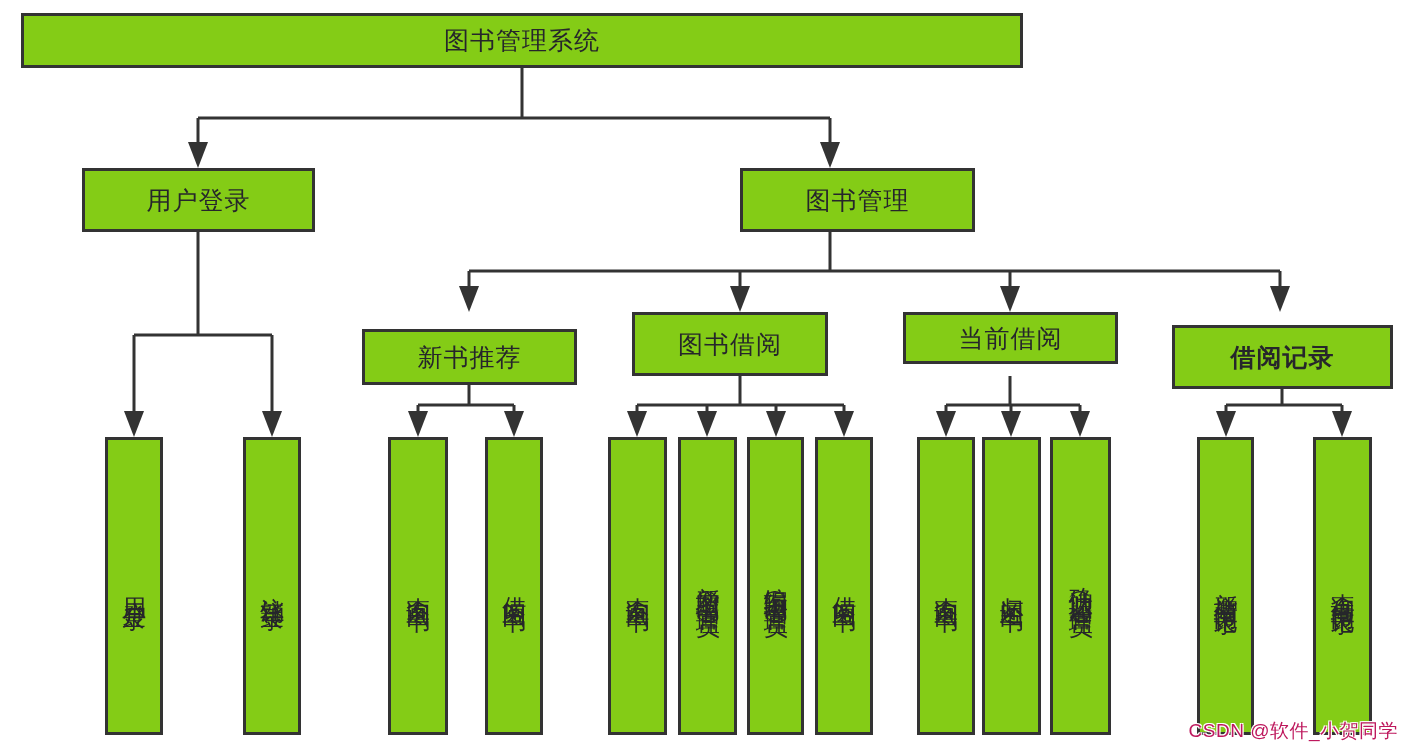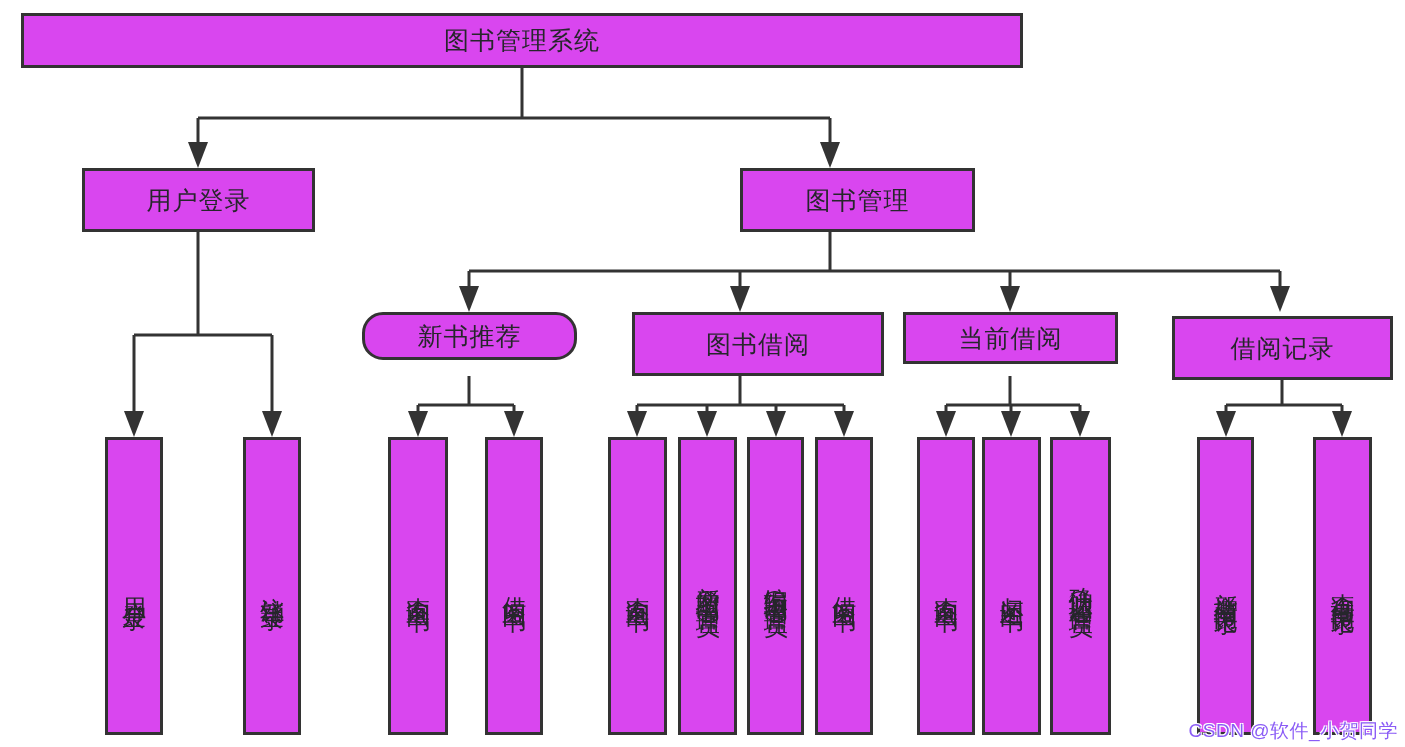--- a/index.html
+++ b/index.html
@@ -23,42 +23,42 @@
     fill: none;
   }
   .wires polygon {
     fill: #333333;
     stroke: none;
   }
   .box {
     position: absolute;
     box-sizing: border-box;
     border: 3px solid #333333;
-    background: #d946ef;
+    background: #84cc16;
     display: flex;
     align-items: center;
     justify-content: center;
     font-size: 25px;
     letter-spacing: 1px;
     color: #26262b;
     text-align: left;
     z-index: 2;
   }
   .vbox {
     writing-mode: vertical-rl;
     font-size: 24px;
     letter-spacing: 4px;
     line-height: 1.1;
   }
   .watermark {
     position: absolute;
     right: 7px;
     bottom: 3px;
     font-size: 19px;
-    color: #8b5cf6;
+    color: #be185d;
     letter-spacing: 0.5px;
     z-index: 10;
     text-shadow: 1px 1px 0 #ffffff, -1px -1px 0 #ffffff, 1px -1px 0 #ffffff, -1px 1px 0 #ffffff;
     white-space: nowrap;
     margin-top: 8px;
   }
 </style>
 </head>
 <body>
 
@@ -131,24 +131,24 @@
       <line x1="1342" y1="405" x2="1342" y2="415"></line>
         <polygon points="1332,411 1352,411 1342,437"></polygon>
     </g>
   </svg>
 
   <div class="box" style="left:21px; top:13px; width:1002px; height:55px;">图书管理系统</div>
 
   <div class="box" style="left:82px; top:168px; width:233px; height:64px;">用户登录</div>
   <div class="box" style="left:712px; top:168px; width:235px; height:64px;margin-left:28px;">图书管理</div>
 
-  <div class="box" style="left:362px; top:312px; width:215px; height:48px;border-radius:21px;">新书推荐</div>
-  <div class="box" style="left:632px; top:312px; width:252px; height:64px;">图书借阅</div>
+  <div class="box" style="left:362px; top:329px; width:215px; height:56px;">新书推荐</div>
+  <div class="box" style="left:632px; top:312px; width:196px; height:64px;">图书借阅</div>
   <div class="box" style="left:903px; top:312px; width:215px; height:52px;">当前借阅</div>
-  <div class="box" style="left:1172px; top:316px; width:221px; height:64px;">借阅记录</div>
+  <div class="box" style="left:1172px; top:325px; width:221px; height:64px;font-weight:bold;">借阅记录</div>
 
   <div class="box vbox" style="left:105px; top:437px; width:58px; height:298px;">用户登录</div>
   <div class="box vbox" style="left:243px; top:437px; width:58px; height:298px;">注销登录</div>
 
   <div class="box vbox" style="left:388px; top:437px; width:60px; height:298px;">查询图书</div>
   <div class="box vbox" style="left:485px; top:437px; width:58px; height:298px;">借阅图书</div>
 
   <div class="box vbox" style="left:608px; top:437px; width:59px; height:298px;">查询图书</div>
   <div class="box vbox" style="left:678px; top:437px; width:59px; height:298px;">新增图书（管理员）</div>
   <div class="box vbox" style="left:747px; top:437px; width:57px; height:298px;">编辑图书（管理员）</div>

